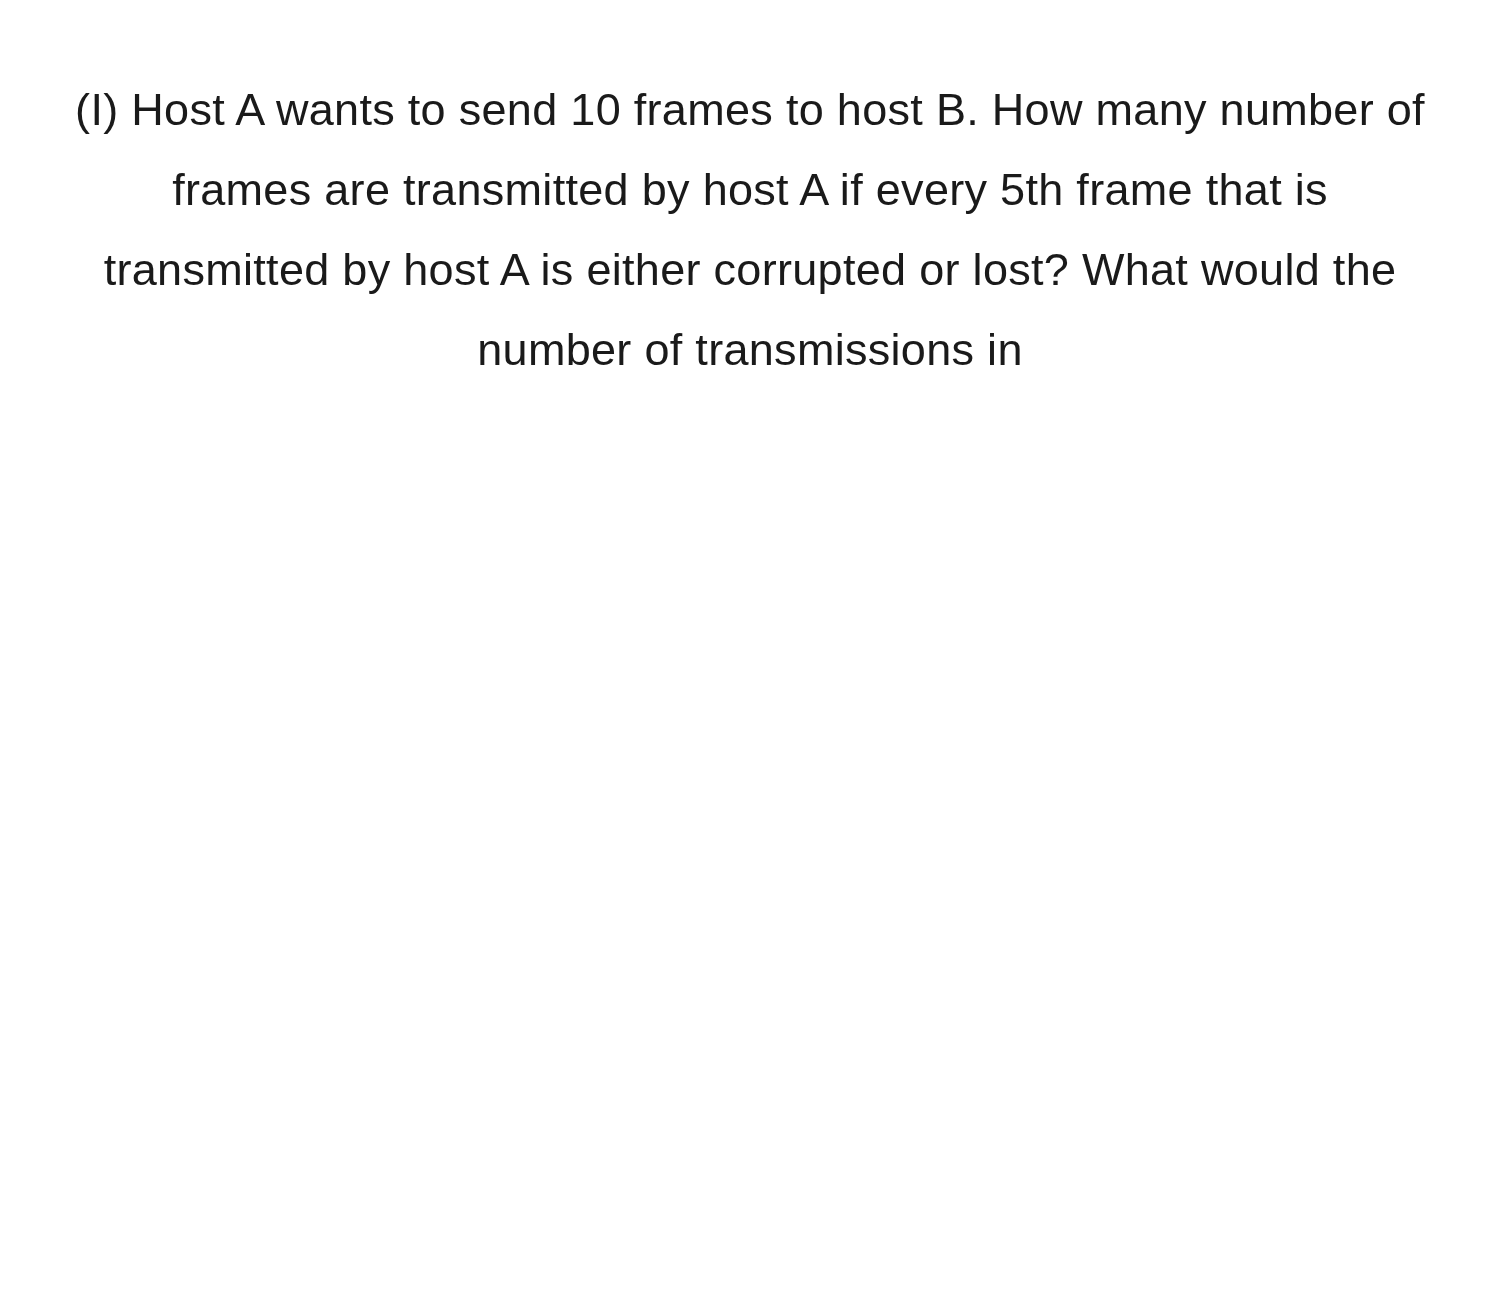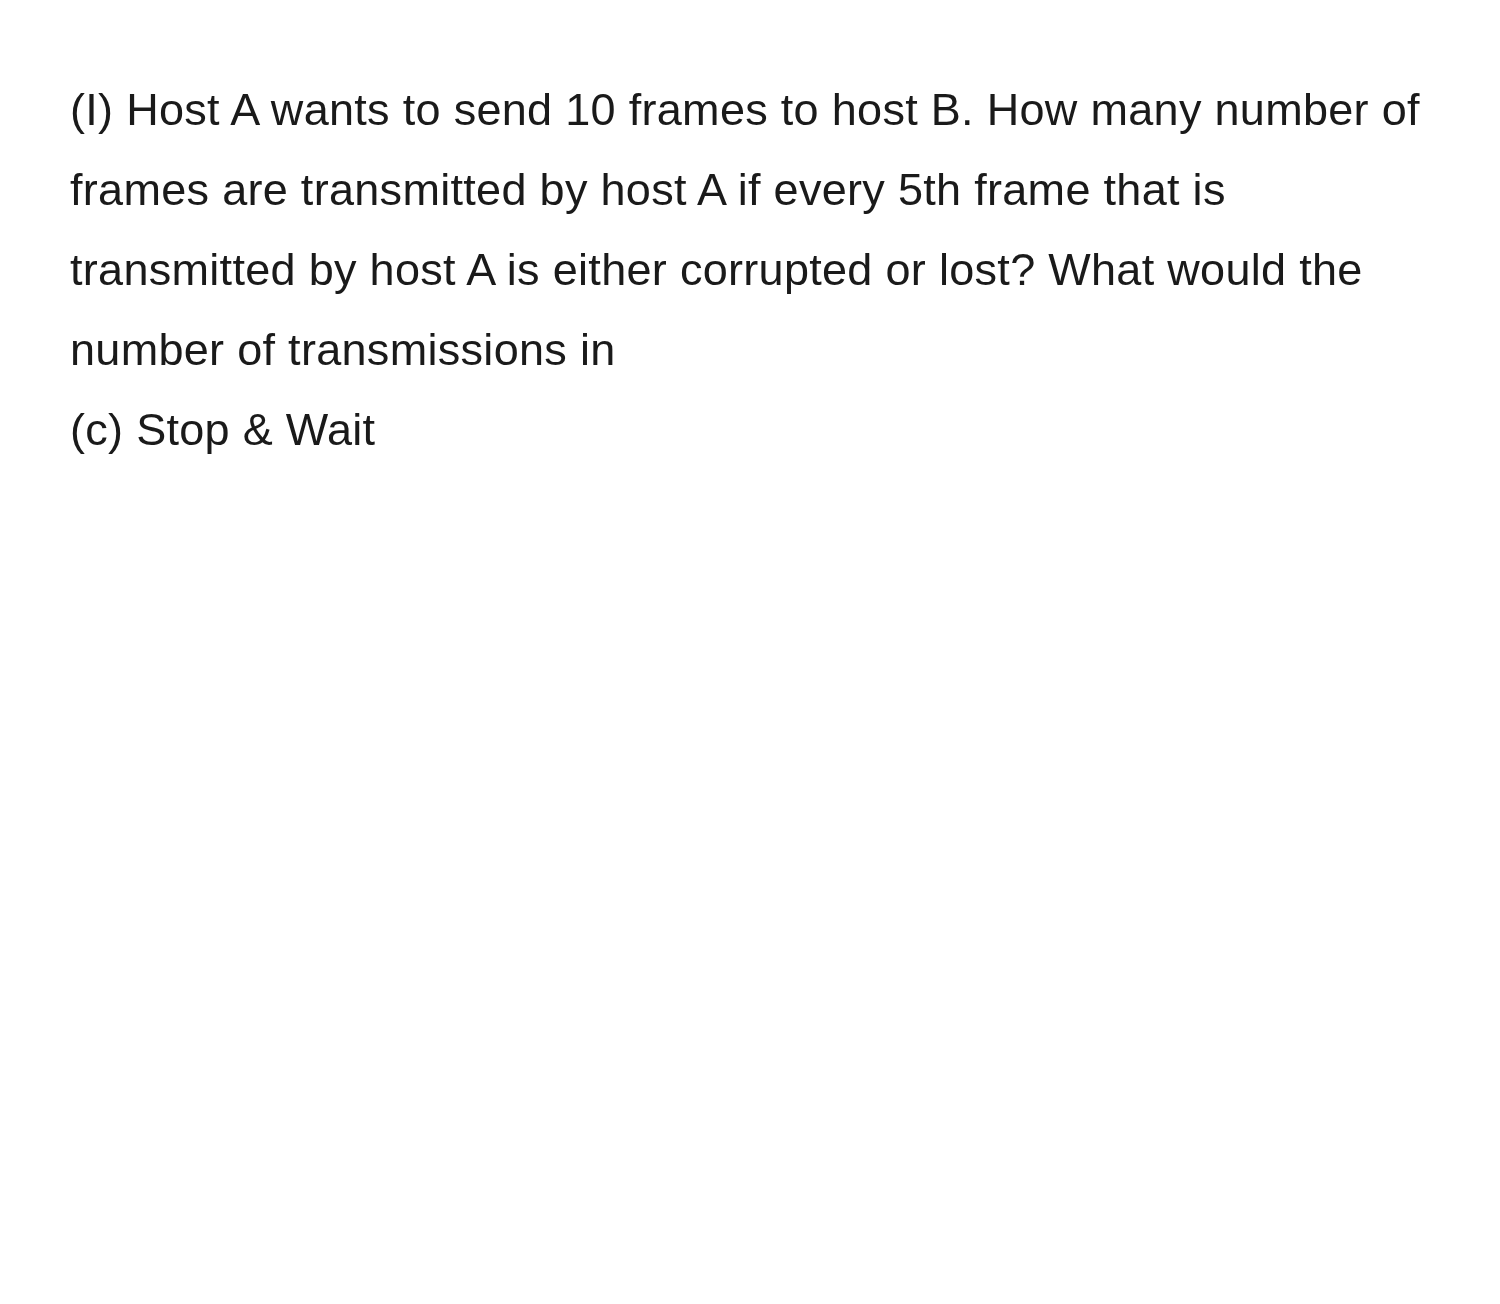--- a/index.html
+++ b/index.html
@@ -16,21 +16,21 @@
       padding: 70px 70px 70px 70px;
     }
     .content {
       font-size: 45px;
       line-height: 1.78;
       letter-spacing: 0.3px;
       font-weight: 400;
     }
     .paragraph {
       margin-bottom: 0;
+      text-align: center;
     }
   </style>
 </head>
 <body>
 
 <div class="content">
   <div class="paragraph">(I) Host A wants to send 10 frames to host B. How many number of frames are transmitted by host A if every 5th frame that is transmitted by host A is either corrupted or lost? What would the number of transmissions in</div>
-  <div class="paragraph">(c) Stop &amp; Wait</div>
 </div>
 
 </body></html>

